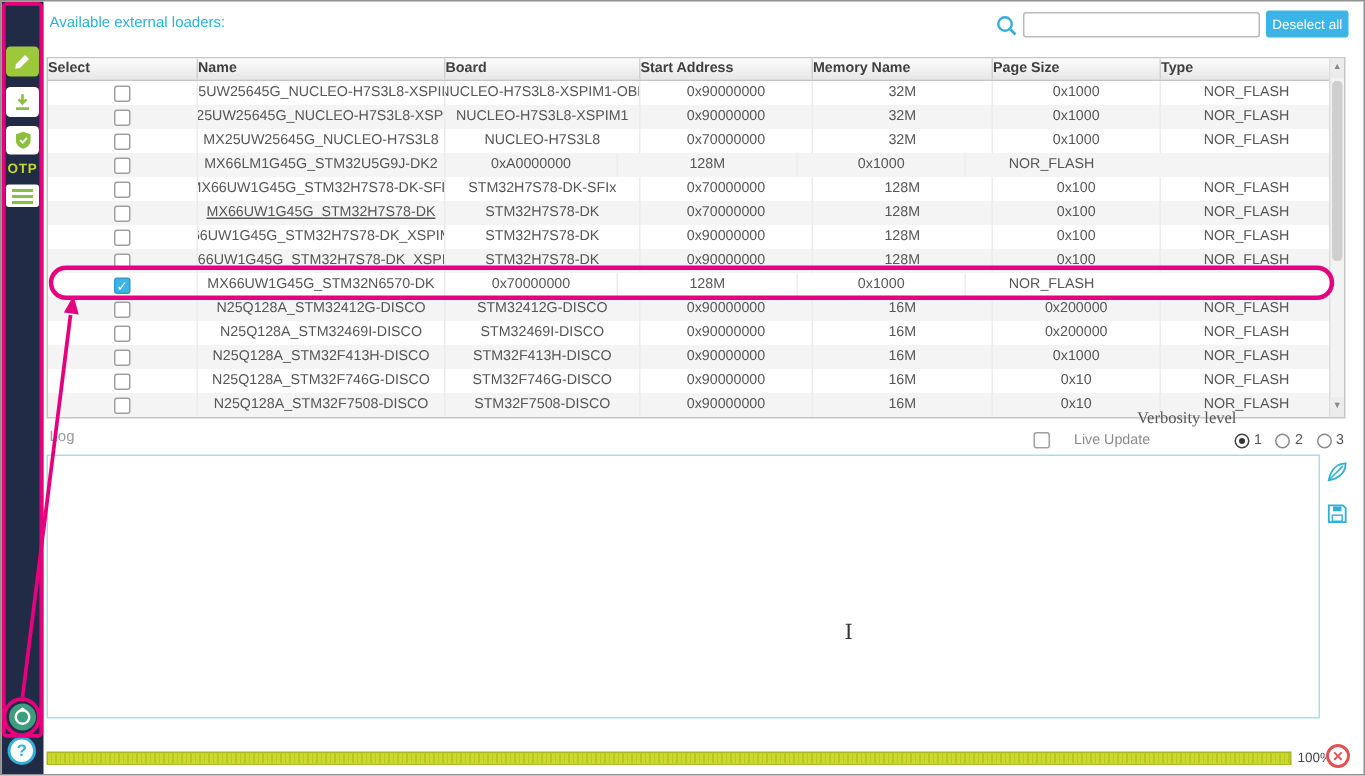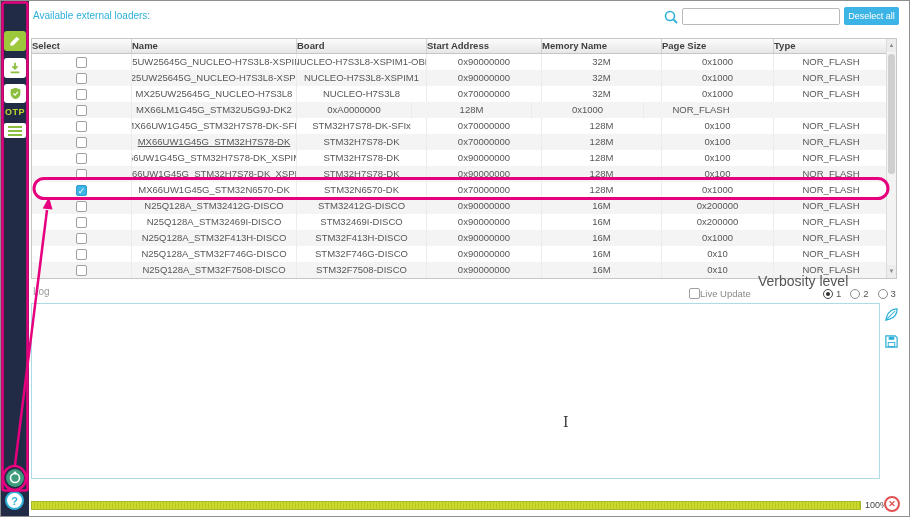--- a/index.html
+++ b/index.html
@@ -39,24 +39,24 @@
 
   
   .vscroll { position:absolute; right:0; top:0; width:10px; height:239px; background:#f3f3f3; border-left:1px solid #dcdcdc; }
   .vs-btn { position:absolute; left:0; width:9px; height:13px; color:#8a8a8a; font-size:6px; text-align:center; line-height:13px; background:#ececec; }
   .vs-up { top:0; }
   .vs-down { bottom:0; }
   .vs-thumb { position:absolute; left:1px; top:15px; width:7px; height:120px; background:#cfcfcf; border-radius:3px; }
 
   
   .log-label { position:absolute; left:32px; top:285px; font-size:10px; color:#9a9a9a; }
-  .live-update { position:absolute; left:688px; top:287px; display:flex; align-items:flex-end; gap:0; }
+  .live-update { position:absolute; left:688px; top:287px; display:flex; align-items:flex-end; gap:16px; }
   .live-update .cb { width:11px; height:11px; }
   .live-update-text { font-size:9.5px; color:#8a8a8a; }
-  .verbosity-label { position:absolute; left:757px; top:272px; font-size:14px; color:#555; }
+  .verbosity-label { position:absolute; left:757px; top:272px; font-size:11px; color:#555;font-family:Liberation Serif, serif; }
   .verbosity-radios { position:absolute; left:822px; top:287px; display:flex; gap:9px; align-items:center; }
   .radio-wrap { display:flex; align-items:center; gap:3px; }
   .radio { display:inline-block; width:10px; height:10px; border:1px solid #8a8a8a; border-radius:50%; background:#fff; position:relative; }
   .radio.sel { border-color:#444; }
   .radio.sel::after { content:""; position:absolute; left:2px; top:2px; width:4px; height:4px; border-radius:50%; background:#333; }
   .radio-label { font-size:9.5px; color:#555; }
   .log-area { position:absolute; left:30px; top:302px; width:849px; height:176px; border:1px solid #aedbe6; background:#fff; }
   .log-side { position:absolute; left:883px; top:306px; width:16px; }
   .log-icon { width:15px; height:15px; margin-bottom:8px; cursor:pointer; }
   .cursor-ibeam { position:absolute; left:562px; top:413px; font-family:"DejaVu Serif",serif; font-size:14px; color:#333; pointer-events:none; }
@@ -217,21 +217,20 @@
           <div class="td" style="width: 115px;">0x90000000</div>
           <div class="td" style="width: 120px;">128M</div>
           <div class="td" style="width: 112px;">0x100</div>
           <div class="td" style="width: 114px;">NOR_FLASH</div>
         </div>
         <div class="trow hl">
           <div class="td" style="width: 100px;">
             <span class="cb checked">✓</span>
           </div>
           <div class="td" style="width: 165px;">MX66UW1G45G_STM32N6570-DK</div>
-          <div class="td" style="width: 130px;">STM32N6570-DK</div>
           <div class="td" style="width: 115px;">0x70000000</div>
           <div class="td" style="width: 120px;">128M</div>
           <div class="td" style="width: 112px;">0x1000</div>
           <div class="td" style="width: 114px;">NOR_FLASH</div>
         </div>
         <div class="trow even">
           <div class="td" style="width: 100px;">
             <span class="cb"></span>
           </div>
           <div class="td" style="width: 165px;">N25Q128A_STM32412G-DISCO</div>

